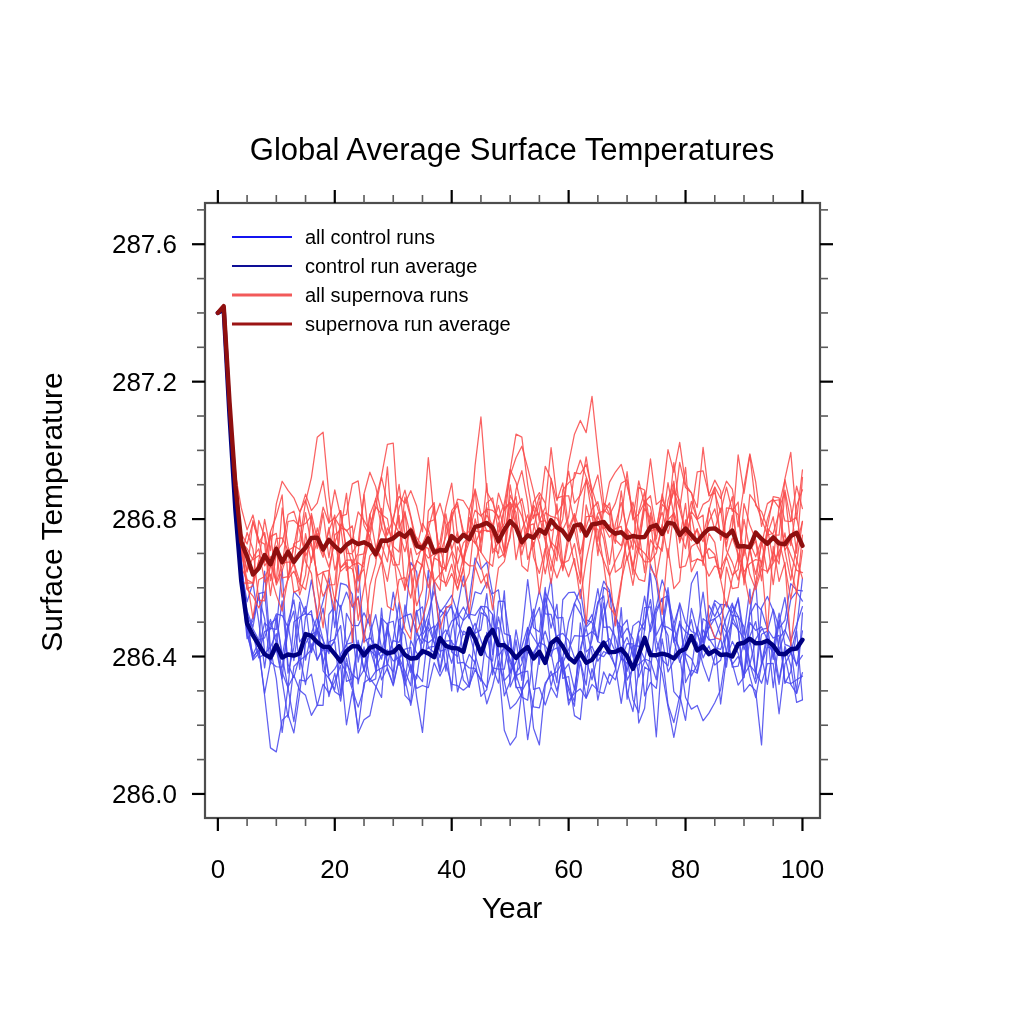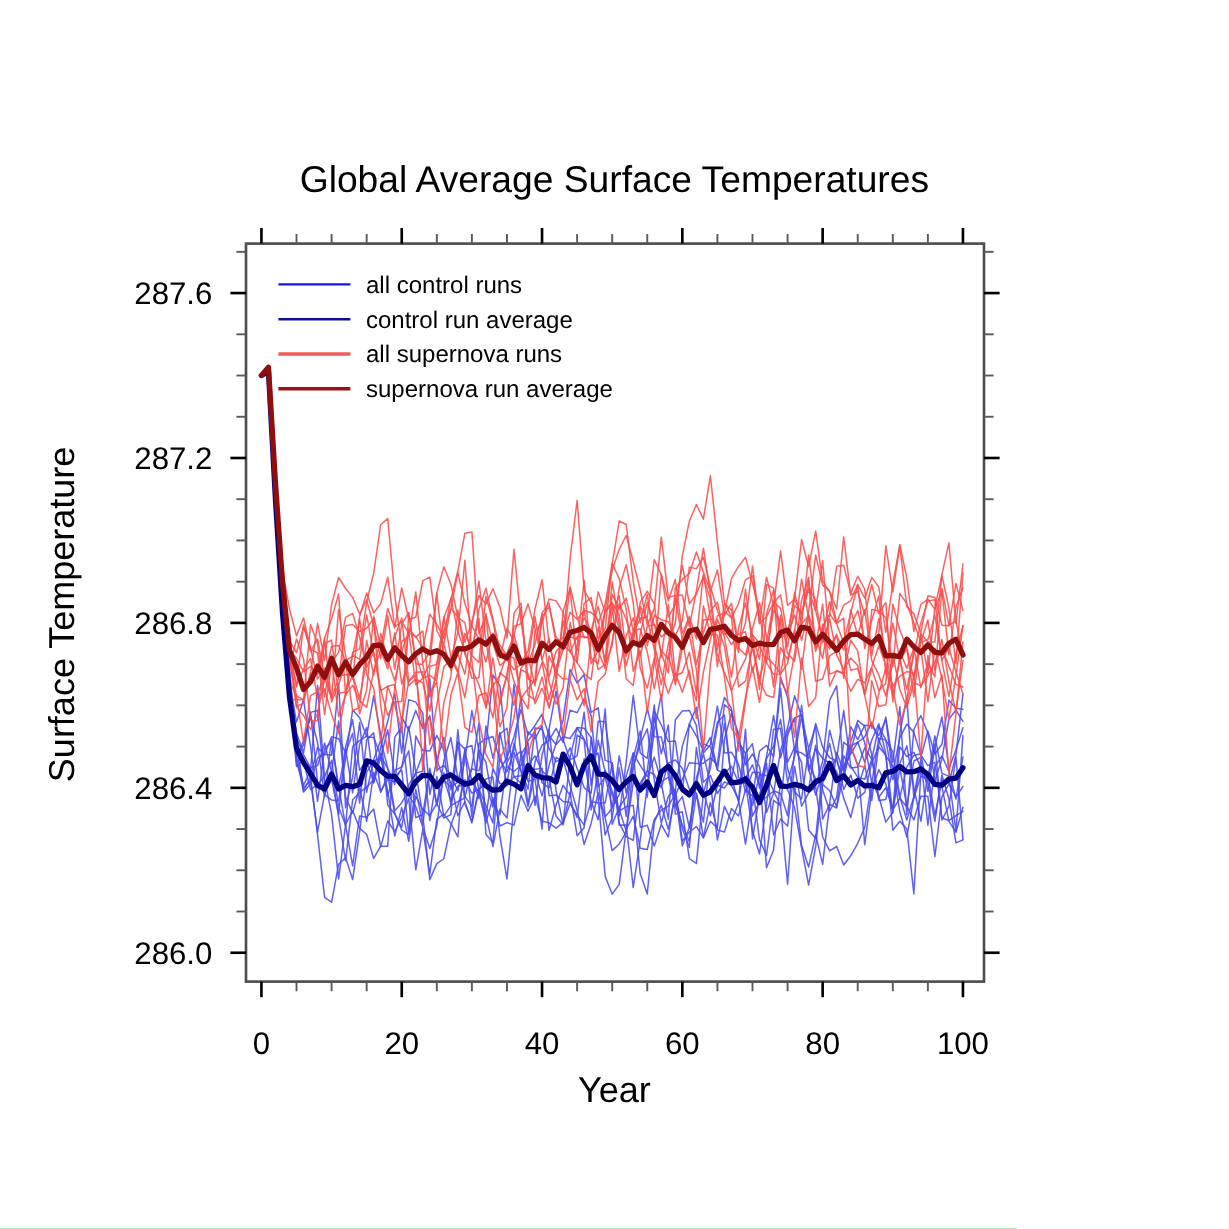--- a/index.html
+++ b/index.html
@@ -11,21 +11,21 @@
     width: 1024px;
     height: 1024px;
     font-family: "Liberation Sans", sans-serif;
     color: #000000;
     overflow: hidden;
   }
   #figure {
     position: relative;
     width: 1024px;
     height: 1024px;
-    background: #22c55e;
+    background: #b91c1c;
   }
   #chart-svg {
     position: absolute;
     left: 0;
     top: 0;
     width: 1024px;
     height: 1024px;
     display: block;
   }
   .chart-title {

